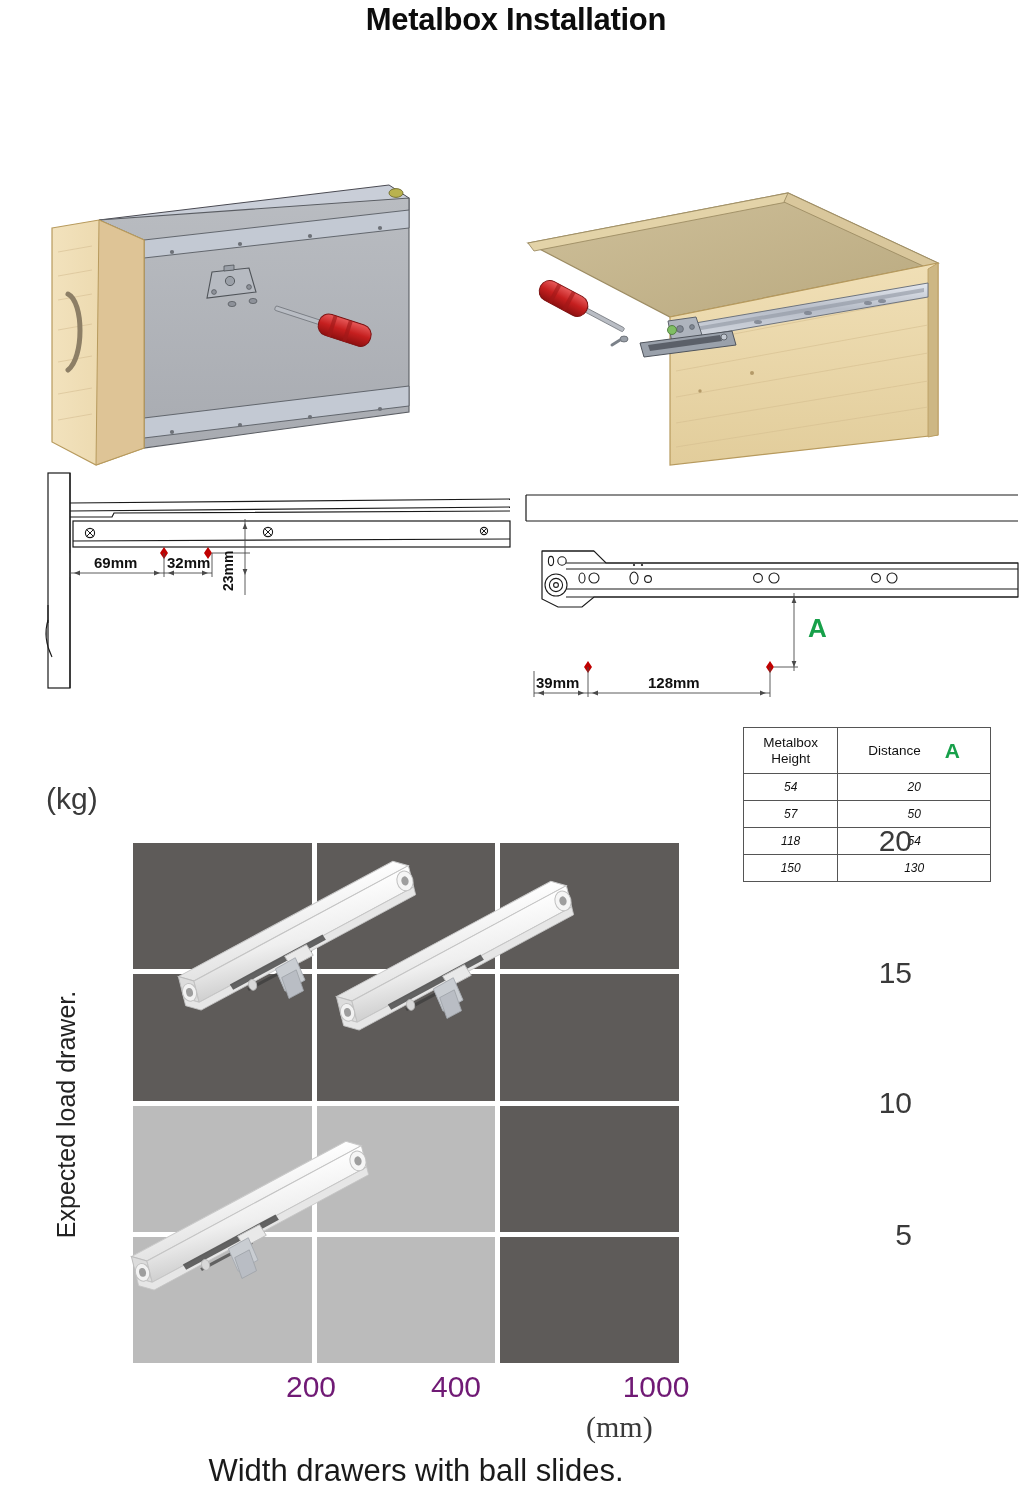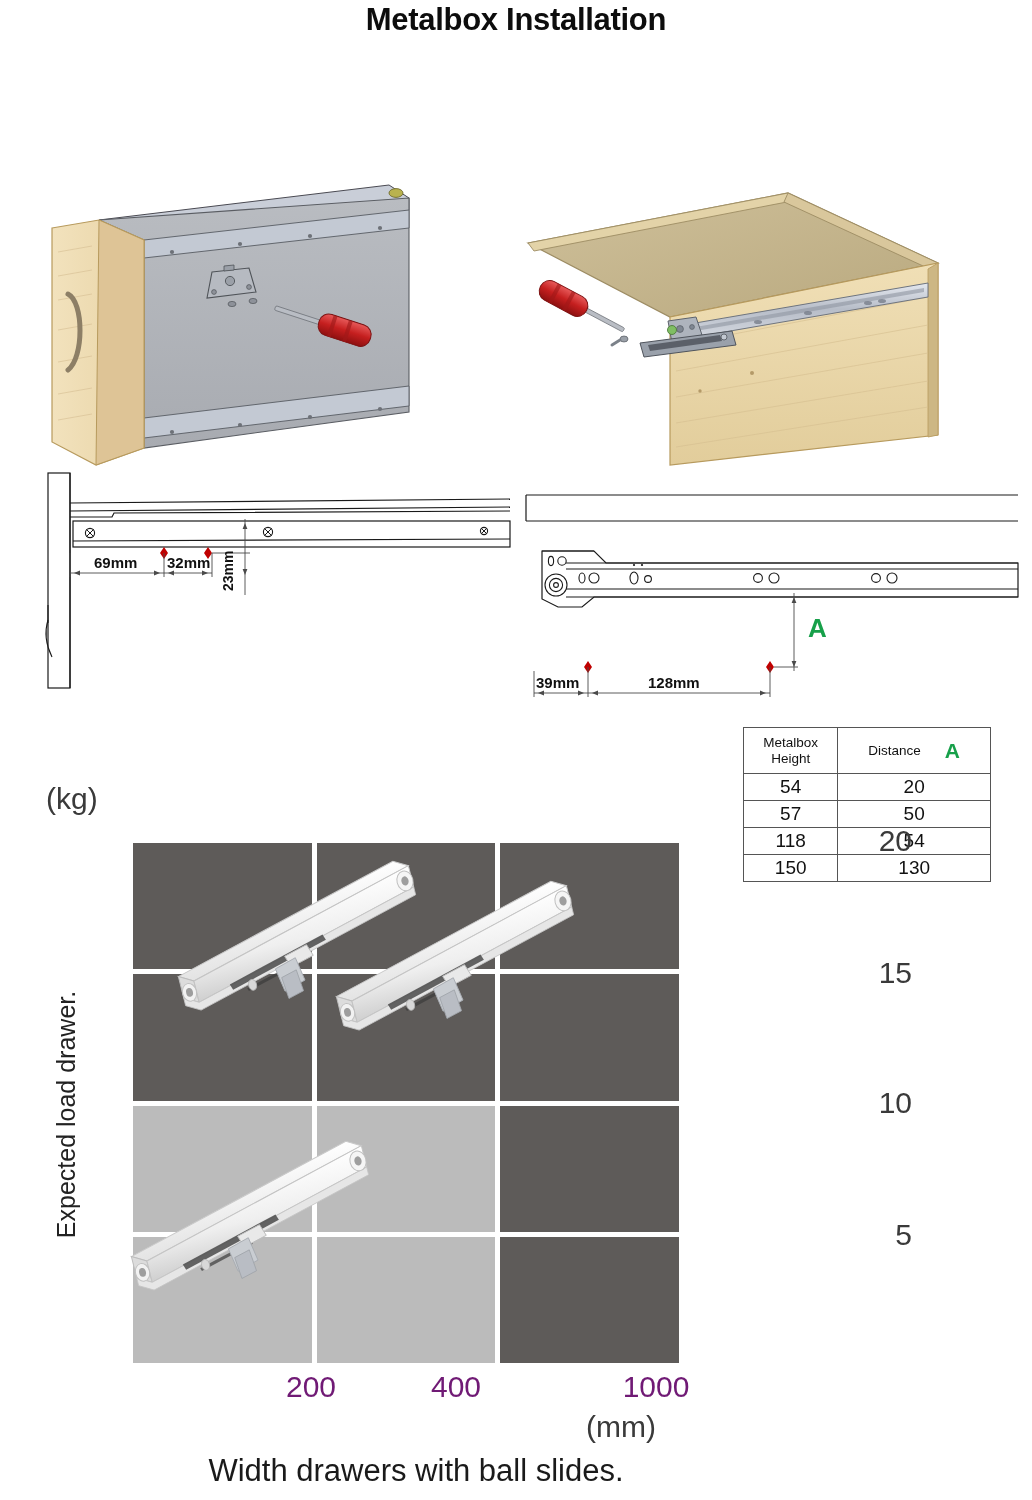--- a/index.html
+++ b/index.html
@@ -26,21 +26,21 @@
   #dist-table{
     left:743px;top:727px;width:248px;
     border-collapse:collapse;border:1.6px solid #444;
     background:#fff;
   }
   #dist-table td,#dist-table th{
     border:1.3px solid #555;font-weight:normal;color:#111;
     text-align:center;
   }
   #dist-table th{font-size:13.5px;line-height:1.15;padding:7px 2px;}
-  #dist-table td{font-size:19px;padding:2px 2px;height:22px;}
+  #dist-table td{font-size:12px;padding:2px 2px;height:22px;font-style:italic;}
   .th-flex{display:flex;align-items:center;justify-content:center;gap:24px;}
   .green-A{color:#17a04a;font-weight:bold;font-size:21px;line-height:1;}
 
   
   #chart-area{left:16px;top:770px;width:896px;height:730px;}
   #grid{
     position:absolute;left:117px;top:73px;width:546px;height:520px;
     display:grid;grid-template-columns:repeat(3,1fr);
     grid-template-rows:repeat(4,1fr);gap:5px;background:#fff;
   }
@@ -60,21 +60,21 @@
   #ylab-rot{
     position:absolute;left:-95px;top:330px;width:290px;text-align:center;
     font-size:25px;color:#222;transform:rotate(-90deg);
     white-space:nowrap;
   }
   .xtick{
     position:absolute;top:600px;font-size:30px;color:#701a75;
     text-align:center;width:140px;
   }
   #xlab-mm{
-    position:absolute;left:570px;top:640px;font-size:30px;color:#3a3a3a;
+    position:absolute;left:570px;top:640px;font-size:30px;color:#3a3a3a;font-family:Liberation Serif, serif;
   }
   #xcaption{
     position:absolute;left:0;top:683px;width:800px;text-align:center;
     font-size:31px;color:#1a1a1a;
   }
 
   
   .dim-txt{font-family:"Liberation Sans", sans-serif;font-size:15px;fill:#111;font-weight:bold;}
   .dim-txt-s{font-family:"Liberation Sans", sans-serif;font-size:14px;fill:#111;font-weight:bold;}
   .greenA-svg{font-family:"Liberation Sans", sans-serif;font-size:26px;fill:#17a04a;font-weight:bold;}

